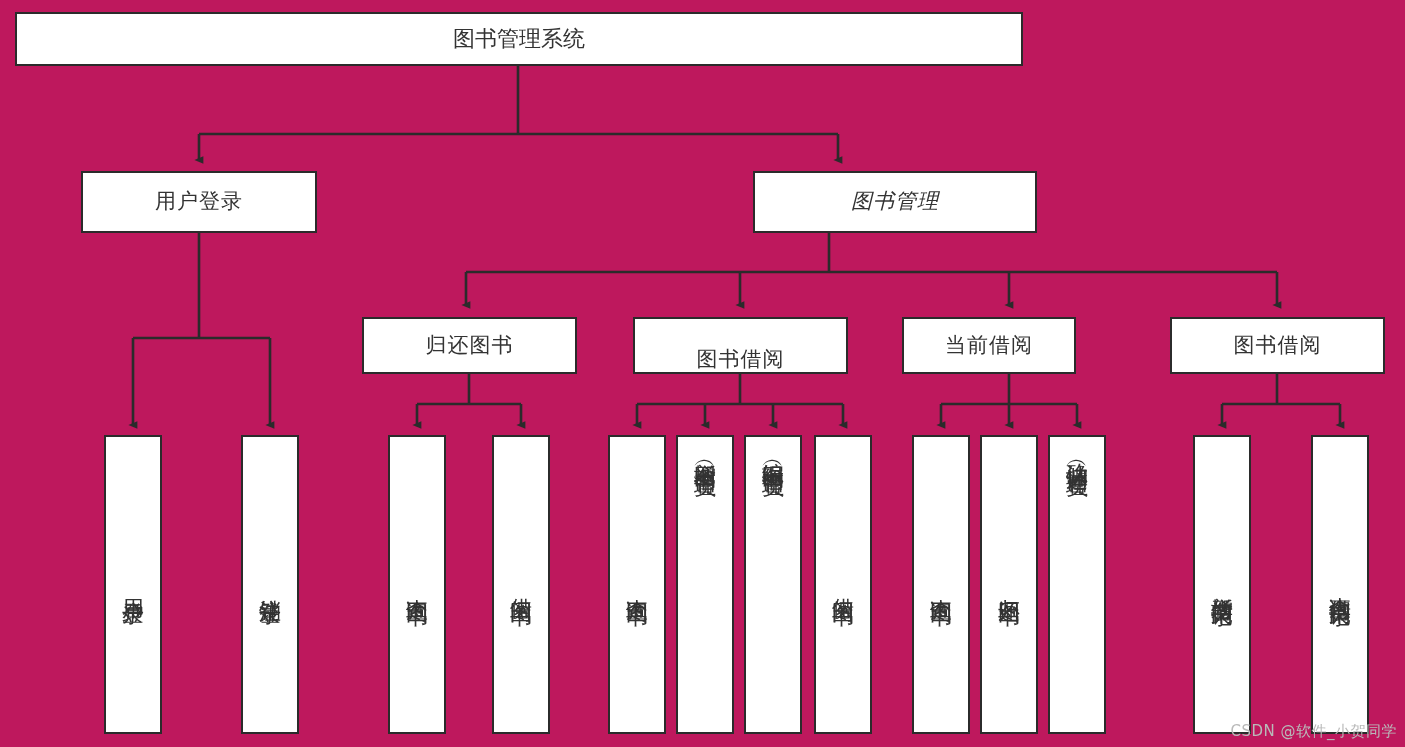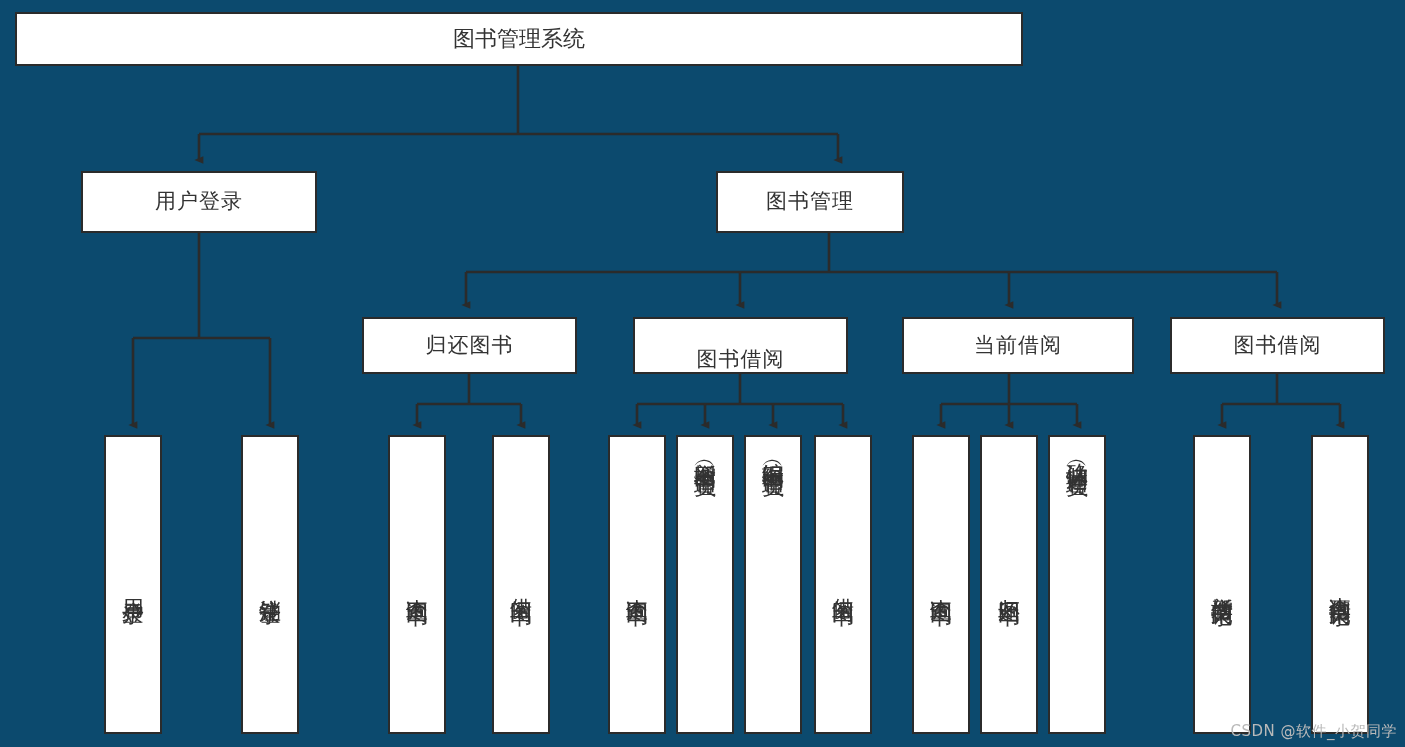--- a/index.html
+++ b/index.html
@@ -7,21 +7,21 @@
     padding: 0;
     background: #ffffff;
   }
   body {
     font-family: "DejaVu Sans", "Liberation Sans", sans-serif;
   }
   #canvas {
     position: relative;
     width: 1405px;
     height: 747px;
-    background: #0c4a6e;
+    background: #be185d;
     overflow: hidden;
   }
   .node {
     position: absolute;
     box-sizing: border-box;
     background: #ffffff;
     border: 2.5px solid #2b2b2b;
     display: flex;
     align-items: center;
     justify-content: center;
@@ -126,31 +126,31 @@
     </g>
   </svg>
 
   <div class="node root" style="left:15px; top:12px; width:1008px; height:54px;">
     <span>图书管理系统</span>
   </div>
 
   <div class="node h" style="left:81px; top:171px; width:236px; height:62px;">
     <span>用户登录</span>
   </div>
-  <div class="node h" style="left:716px; top:171px; width:188px; height:62px;">
+  <div class="node h" style="left:753px; top:171px; width:284px; height:62px;font-style:italic;">
     <span>图书管理</span>
   </div>
 
   <div class="node h" style="left:362px; top:317px; width:215px; height:57px;">
     <span>归还图书</span>
   </div>
   <div class="node h" style="left:633px; top:317px; width:215px; height:57px;align-items:flex-end;">
     <span>图书借阅</span>
   </div>
-  <div class="node h" style="left:902px; top:317px; width:232px; height:57px;">
+  <div class="node h" style="left:902px; top:317px; width:174px; height:57px;">
     <span>当前借阅</span>
   </div>
   <div class="node h" style="left:1170px; top:317px; width:215px; height:57px;">
     <span>图书借阅</span>
   </div>
 
   <div class="node leaf mid" style="left:104px; top:435px; width:58px; height:299px;">
     <span class="vtext">用户登录</span>
   </div>
   <div class="node leaf mid" style="left:241px; top:435px; width:58px; height:299px;">

